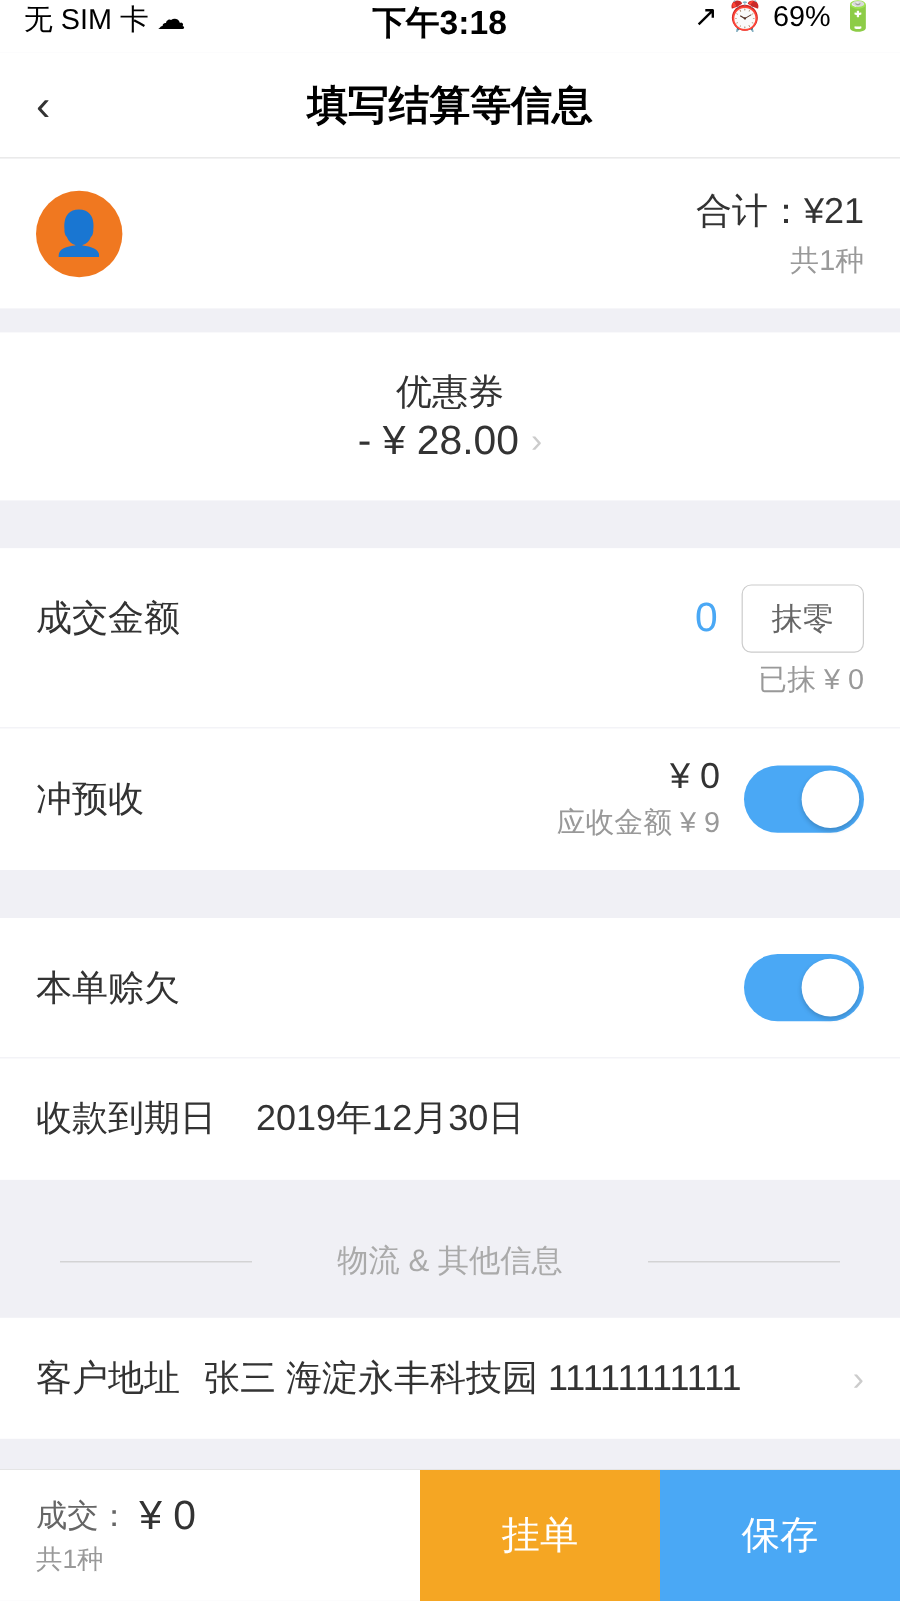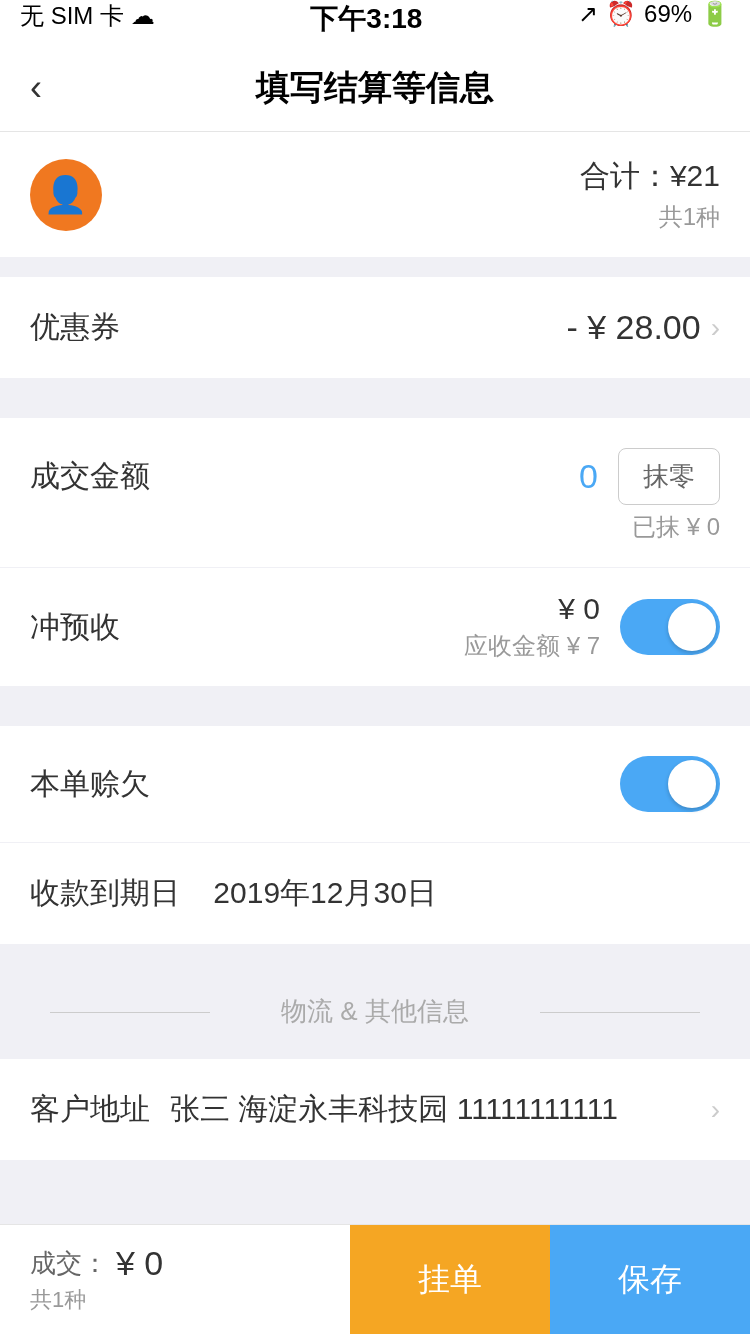--- a/index.html
+++ b/index.html
@@ -104,20 +104,21 @@
       margin-top: 4px;
     }
 
     
     .coupon-row {
       background: #fff;
       padding: 30px 30px;
       display: flex;
       align-items: center;
       justify-content: space-between;
+      flex-direction: column;
     }
     .coupon-label {
       font-size: 30px;
       color: #333;
     }
     .coupon-right {
       display: flex;
       align-items: center;
       gap: 10px;
     }
@@ -420,21 +421,21 @@
         </div>
       </div>
       <div class="trans-sub">已抹  ¥ 0</div>
     </div>
 
     <div class="pre-row">
       <span class="pre-label">冲预收</span>
       <div class="pre-right">
         <div class="pre-amount-block">
           <div class="pre-amount">¥ 0</div>
-          <div class="pre-sub">应收金额 ¥ 7</div>
+          <div class="pre-sub">应收金额 ¥ 9</div>
         </div>
         <div class="toggle">
           <div class="toggle-knob"></div>
         </div>
       </div>
     </div>
   </div>
 
   <div class="gray-section"></div>
 

